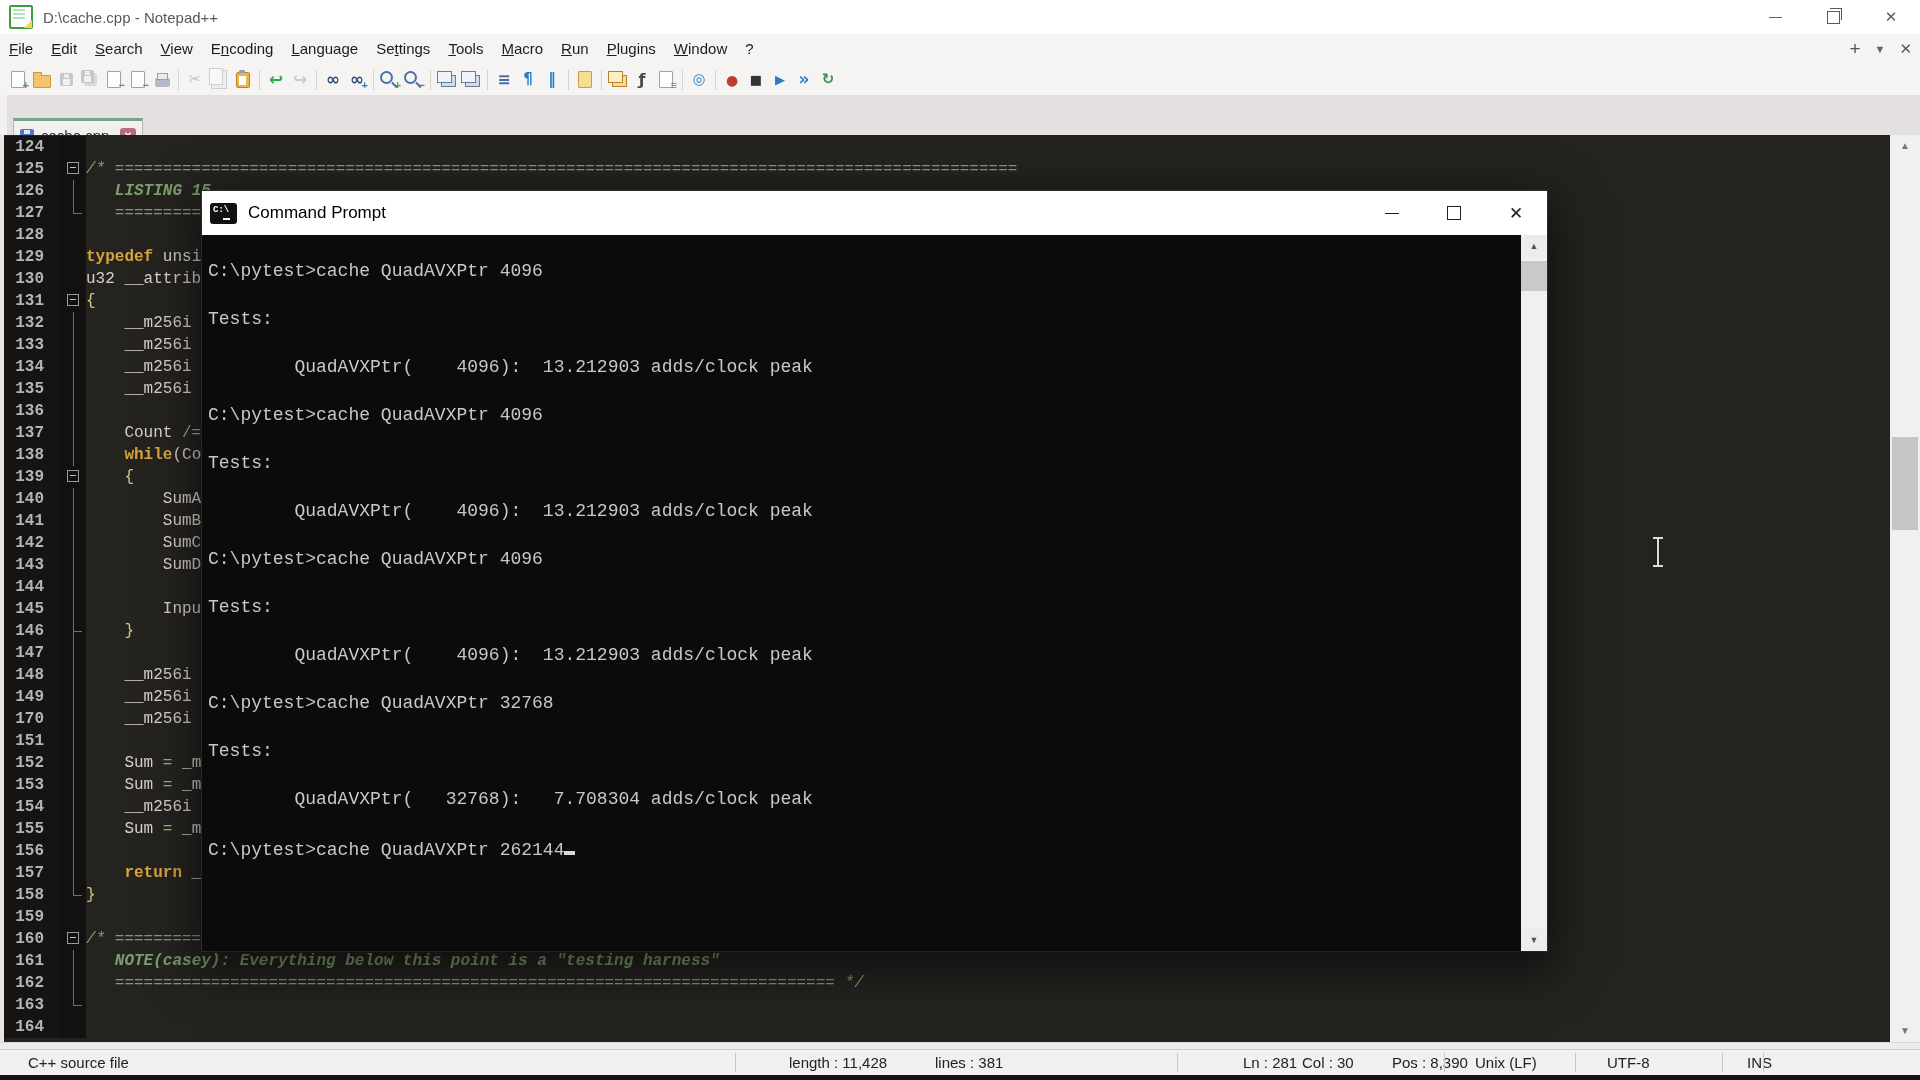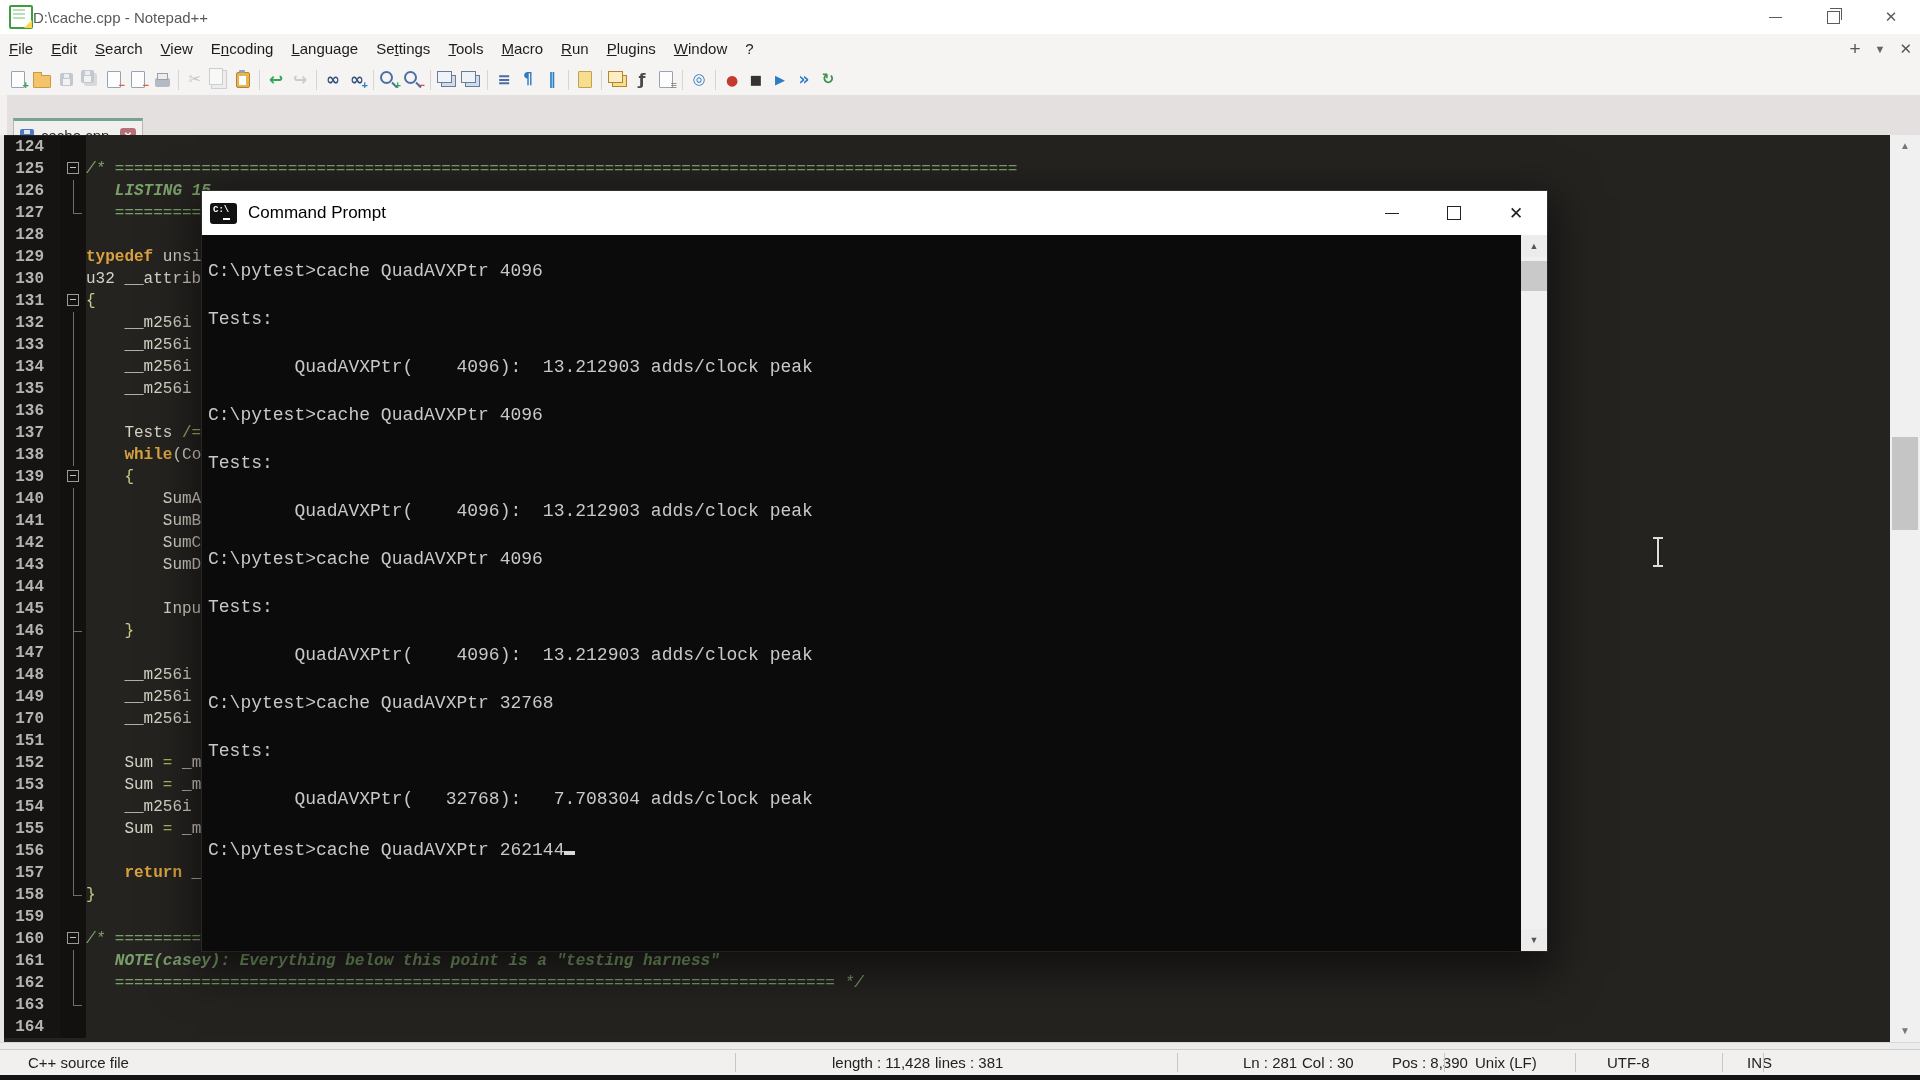--- a/index.html
+++ b/index.html
@@ -6,21 +6,21 @@
   .screen{position:relative;width:1920px;height:1080px;overflow:hidden;background:#f2f1f0;
           font-family:"Liberation Sans",sans-serif;-webkit-font-smoothing:antialiased;}
 
   
   .titlebar{position:absolute;left:0;top:0;width:1920px;height:34px;background:#ffffff;
             display:flex;align-items:center;}
   .npp-icon{width:20px;height:20px;margin-left:9px;position:relative;background:#fff;
             border:2px solid #3f9c3f;border-radius:2px;}
   .npp-icon::before{content:"";position:absolute;left:2px;top:2px;width:12px;height:2px;background:#b9e0b9;box-shadow:0 4px 0 #b9e0b9,0 8px 0 #b9e0b9;}
   .npp-icon::after{content:"";position:absolute;right:-1px;bottom:-1px;width:8px;height:8px;background:#f7d84a;clip-path:polygon(100% 0,0 100%,100% 100%);}
-  .title-text{font-size:15px;color:#595959;}
+  .title-text{margin-left:10px;font-size:15px;color:#595959;}
   .win-controls{position:absolute;right:0;top:0;height:34px;display:flex;}
   .wc{width:58px;height:34px;display:flex;align-items:center;justify-content:center;color:#5a5a5a;font-size:15px;}
   .wc .restore{width:11px;height:11px;border:1px solid #5a5a5a;position:relative;background:#fff;}
   .wc .restore::before{content:"";position:absolute;left:2px;top:-4px;width:11px;height:11px;border:1px solid #5a5a5a;border-bottom:none;border-left:none;}
   .wc .minline{width:13px;height:1px;background:#5a5a5a;}
 
   .menubar{position:absolute;left:0;top:34px;width:1920px;height:30px;background:#f5f4f3;
            display:flex;align-items:center;font-size:15px;color:#1c1c1c;}
   .menu-item{padding:0 9px;line-height:30px;cursor:default;}
   .menu-item u{text-decoration:underline;}
@@ -389,21 +389,21 @@
         <div class="crow"><span class="cm">   ============</span></div>
         <div class="crow"></div>
         <div class="crow"><span class="kw">typedef</span><span class="id"> unsig</span></div>
         <div class="crow"><span class="id">u32 __attrib</span></div>
         <div class="crow"><span class="br">{</span></div>
         <div class="crow"><span class="id">    __m256i </span></div>
         <div class="crow"><span class="id">    __m256i </span></div>
         <div class="crow"><span class="id">    __m256i </span></div>
         <div class="crow"><span class="id">    __m256i </span></div>
         <div class="crow"></div>
-        <div class="crow"><span class="id">    Tests </span><span class="op">/=</span></div>
+        <div class="crow"><span class="id">    Count </span><span class="op">/=</span></div>
         <div class="crow"><span class="id">    </span><span class="kw">while</span><span class="id">(Cou</span></div>
         <div class="crow"><span class="br">    {</span></div>
         <div class="crow"><span class="id">        SumA</span></div>
         <div class="crow"><span class="id">        SumB</span></div>
         <div class="crow"><span class="id">        SumC</span></div>
         <div class="crow"><span class="id">        SumD</span></div>
         <div class="crow"></div>
         <div class="crow"><span class="id">        Inpu</span></div>
         <div class="crow"><span class="br">    }</span></div>
         <div class="crow"></div>
@@ -428,21 +428,21 @@
       <div class="arr up">▲</div>
       <div class="ed-vthumb"></div>
       <div class="arr down">▼</div>
     </div>
   </div>
   <div class="hscroll"></div>
 
   <div class="statusbar">
     <span class="sb" style="left:8px">C++ source file</span>
     <span class="sb-sep" style="left:735px"></span>
-    <span class="sb" style="left:812px">length : 11,428</span>
+    <span class="sb" style="left:769px">length : 11,428</span>
     <span class="sb" style="left:915px">lines : 381</span>
     <span class="sb-sep" style="left:1177px"></span>
     <span class="sb" style="left:1223px">Ln : 281</span>
     <span class="sb" style="left:1282px">Col : 30</span>
     <span class="sb" style="left:1372px">Pos : 8,390</span>
     <span class="sb-sep" style="left:1444px"></span>
     <span class="sb" style="left:1455px">Unix (LF)</span>
     <span class="sb-sep" style="left:1575px"></span>
     <span class="sb" style="left:1587px">UTF-8</span>
     <span class="sb-sep" style="left:1722px"></span>

